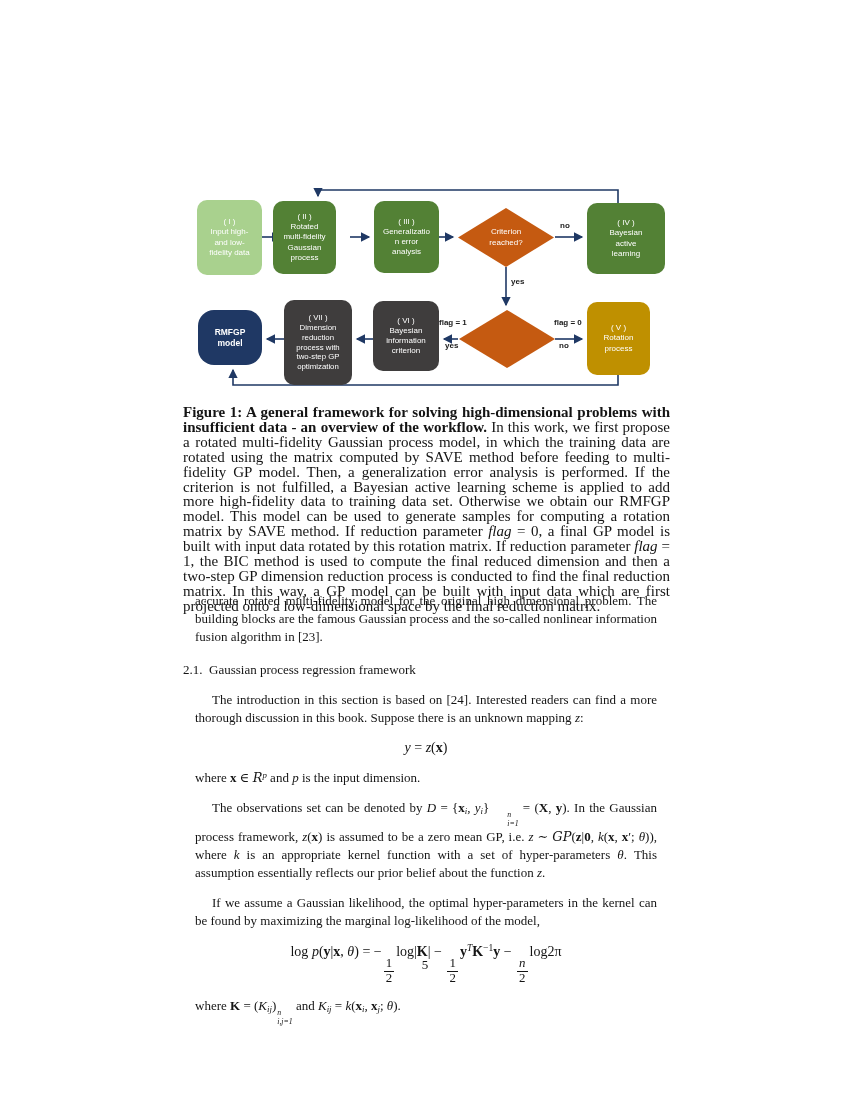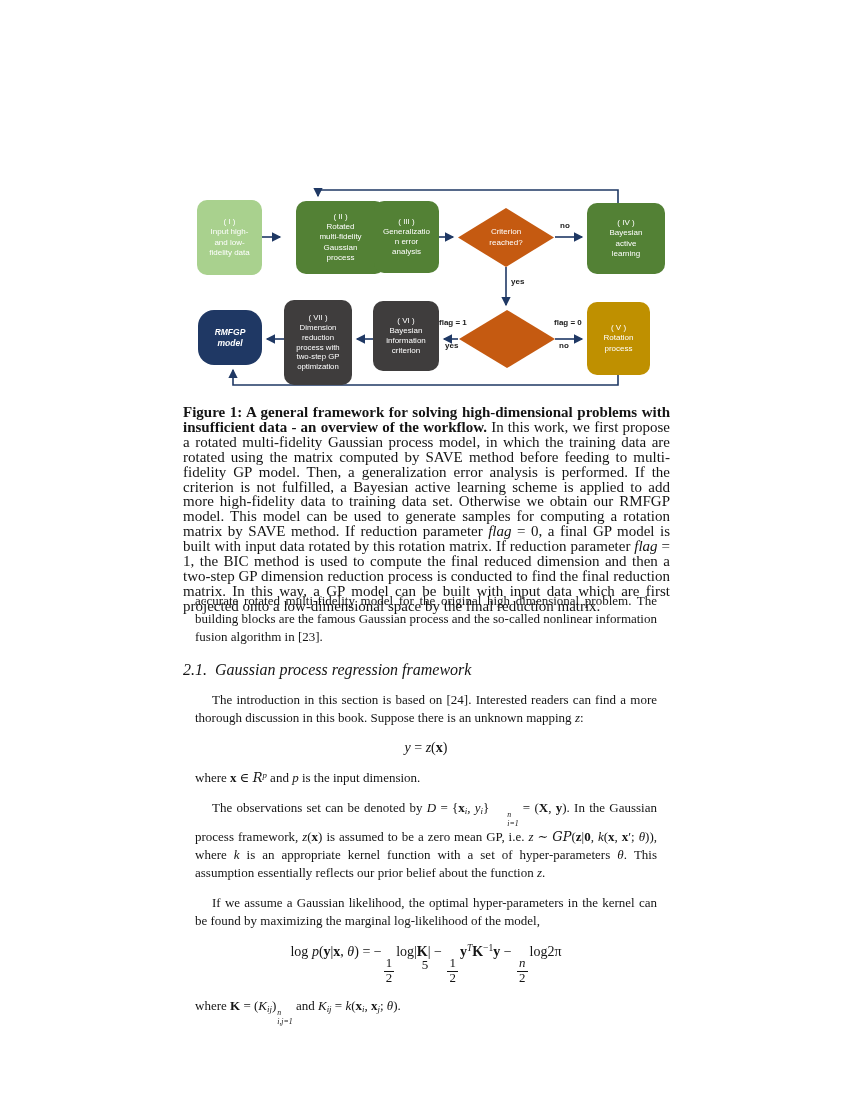--- a/index.html
+++ b/index.html
@@ -8,21 +8,21 @@
 
   
   .figure{position:absolute;left:185px;top:183px;width:480px;height:212px;
           font-family:"Liberation Sans","DejaVu Sans",sans-serif;}
   .edges{position:absolute;left:0;top:0;}
   .node{position:absolute;display:flex;align-items:center;justify-content:center;
         text-align:center;color:#ffffff;font-size:8px;line-height:1.28;
         white-space:pre-line;border-radius:10px;}
   .diamond{clip-path:polygon(50% 0,100% 50%,50% 100%,0 50%);border-radius:0;}
   .pos-i   {left:12px; top:17px; width:65px;height:75px;}
-  .pos-ii  {left:111px;top:18px; width:89px;height:73px;}
+  .pos-ii  {left:88px;top:18px; width:63px;height:73px;}
   .pos-iii {left:189px;top:18px; width:65px;height:72px;}
   .pos-d1  {left:273px;top:25px; width:96px;height:59px;}
   .pos-iv  {left:402px;top:20px; width:78px;height:71px;}
   .pos-rm  {left:13px; top:127px;width:64px;height:55px;border-radius:16px;font-weight:bold;font-size:8.5px;}
   .pos-vii {left:99px; top:117px;width:68px;height:85px;font-size:7.8px;}
   .pos-vi  {left:188px;top:118px;width:66px;height:70px;}
   .pos-d2  {left:274px;top:127px;width:96px;height:58px;}
   .pos-v   {left:402px;top:119px;width:63px;height:73px;}
   .elabel{position:absolute;font-size:8px;font-weight:bold;color:#1a1a1a;line-height:1;}
   .el-no-top {left:375px;top:39px;}
@@ -34,21 +34,21 @@
 
   
   .caption{position:absolute;left:183px;top:405px;width:487px;
            font-size:15px;line-height:14.9px;text-align:justify;}
 
   
   .bodytext{position:absolute;left:183px;top:580px;width:486px;
             font-size:13px;line-height:18px;text-align:justify;}
   .bodytext p{margin:12px;}
   .indent{text-indent:17px;}
-  .heading{margin:15px 0 5px 0;font-style:italic;font-weight:normal;font-size:16px;}
+  .heading{margin:15px 0 5px 0;font-weight:normal;font-size:13px;}
   .equation{text-align:center;margin:11px 0 10px 0;font-size:14px;}
   .eq-tall{margin:13px 0 11px 0;}
   .page-number{position:absolute;left:0;top:957px;width:850px;text-align:center;font-size:13px;}
 
   
   .it{font-style:italic;}
   .bf{font-weight:bold;}
   .scr{font-style:italic;font-family:"DejaVu Serif","Liberation Serif",serif;}
   .sup{font-size:0.68em;vertical-align:0.5em;line-height:0;}
   .sub{font-size:0.68em;vertical-align:-0.25em;line-height:0;}
@@ -101,21 +101,21 @@
 Generalizatio
 n error
 analysis</div>
     <div class="node diamond pos-d1" style="background-color: rgb(197, 90, 17);">Criterion
 reached?</div>
     <div class="node pos-iv" style="background-color: rgb(83, 129, 53);">( IV )
 Bayesian
 active
 learning</div>
 
-    <div class="node pos-rm" style="background-color: rgb(31, 56, 100); font-style: italic;">RMFGP
+    <div class="node pos-rm" style="background-color: rgb(31, 56, 100);">RMFGP
 model</div>
     <div class="node pos-vii" style="background-color: rgb(63, 61, 61);">( VII )
 Dimension
 reduction
 process with
 two-step GP
 optimization</div>
     <div class="node pos-vi" style="background-color: rgb(63, 61, 61);">( VI )
 Bayesian
 information

